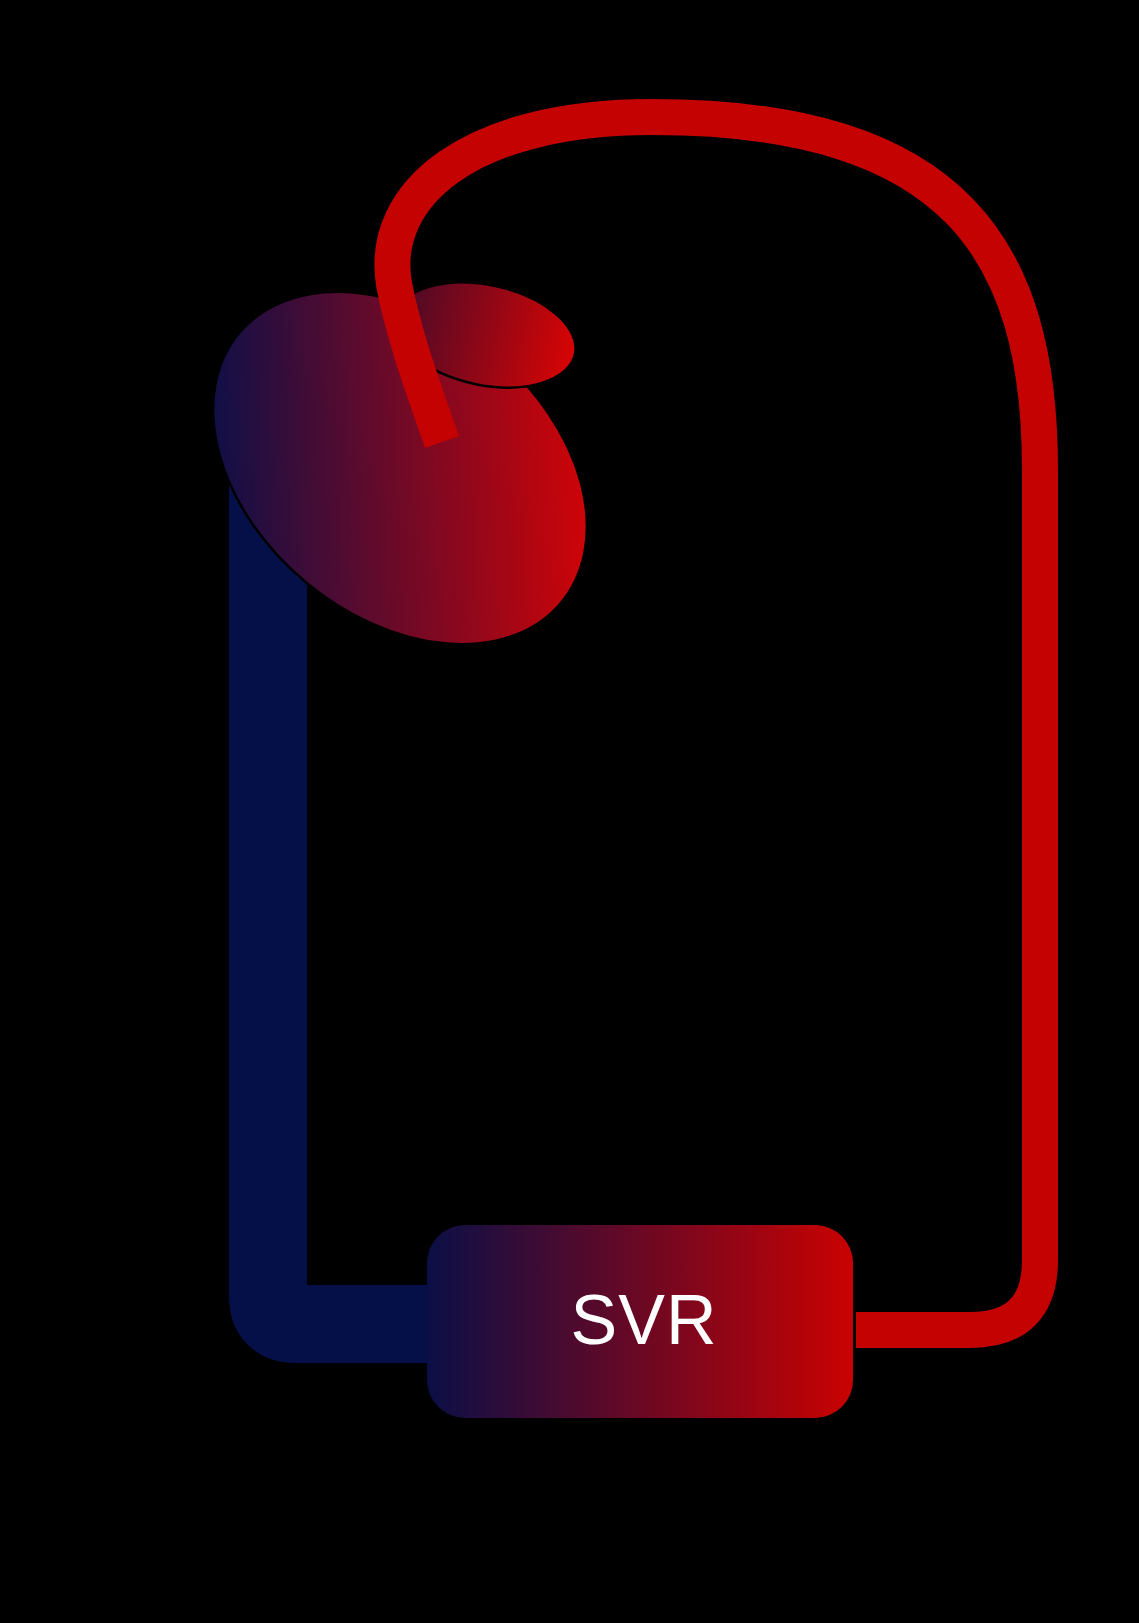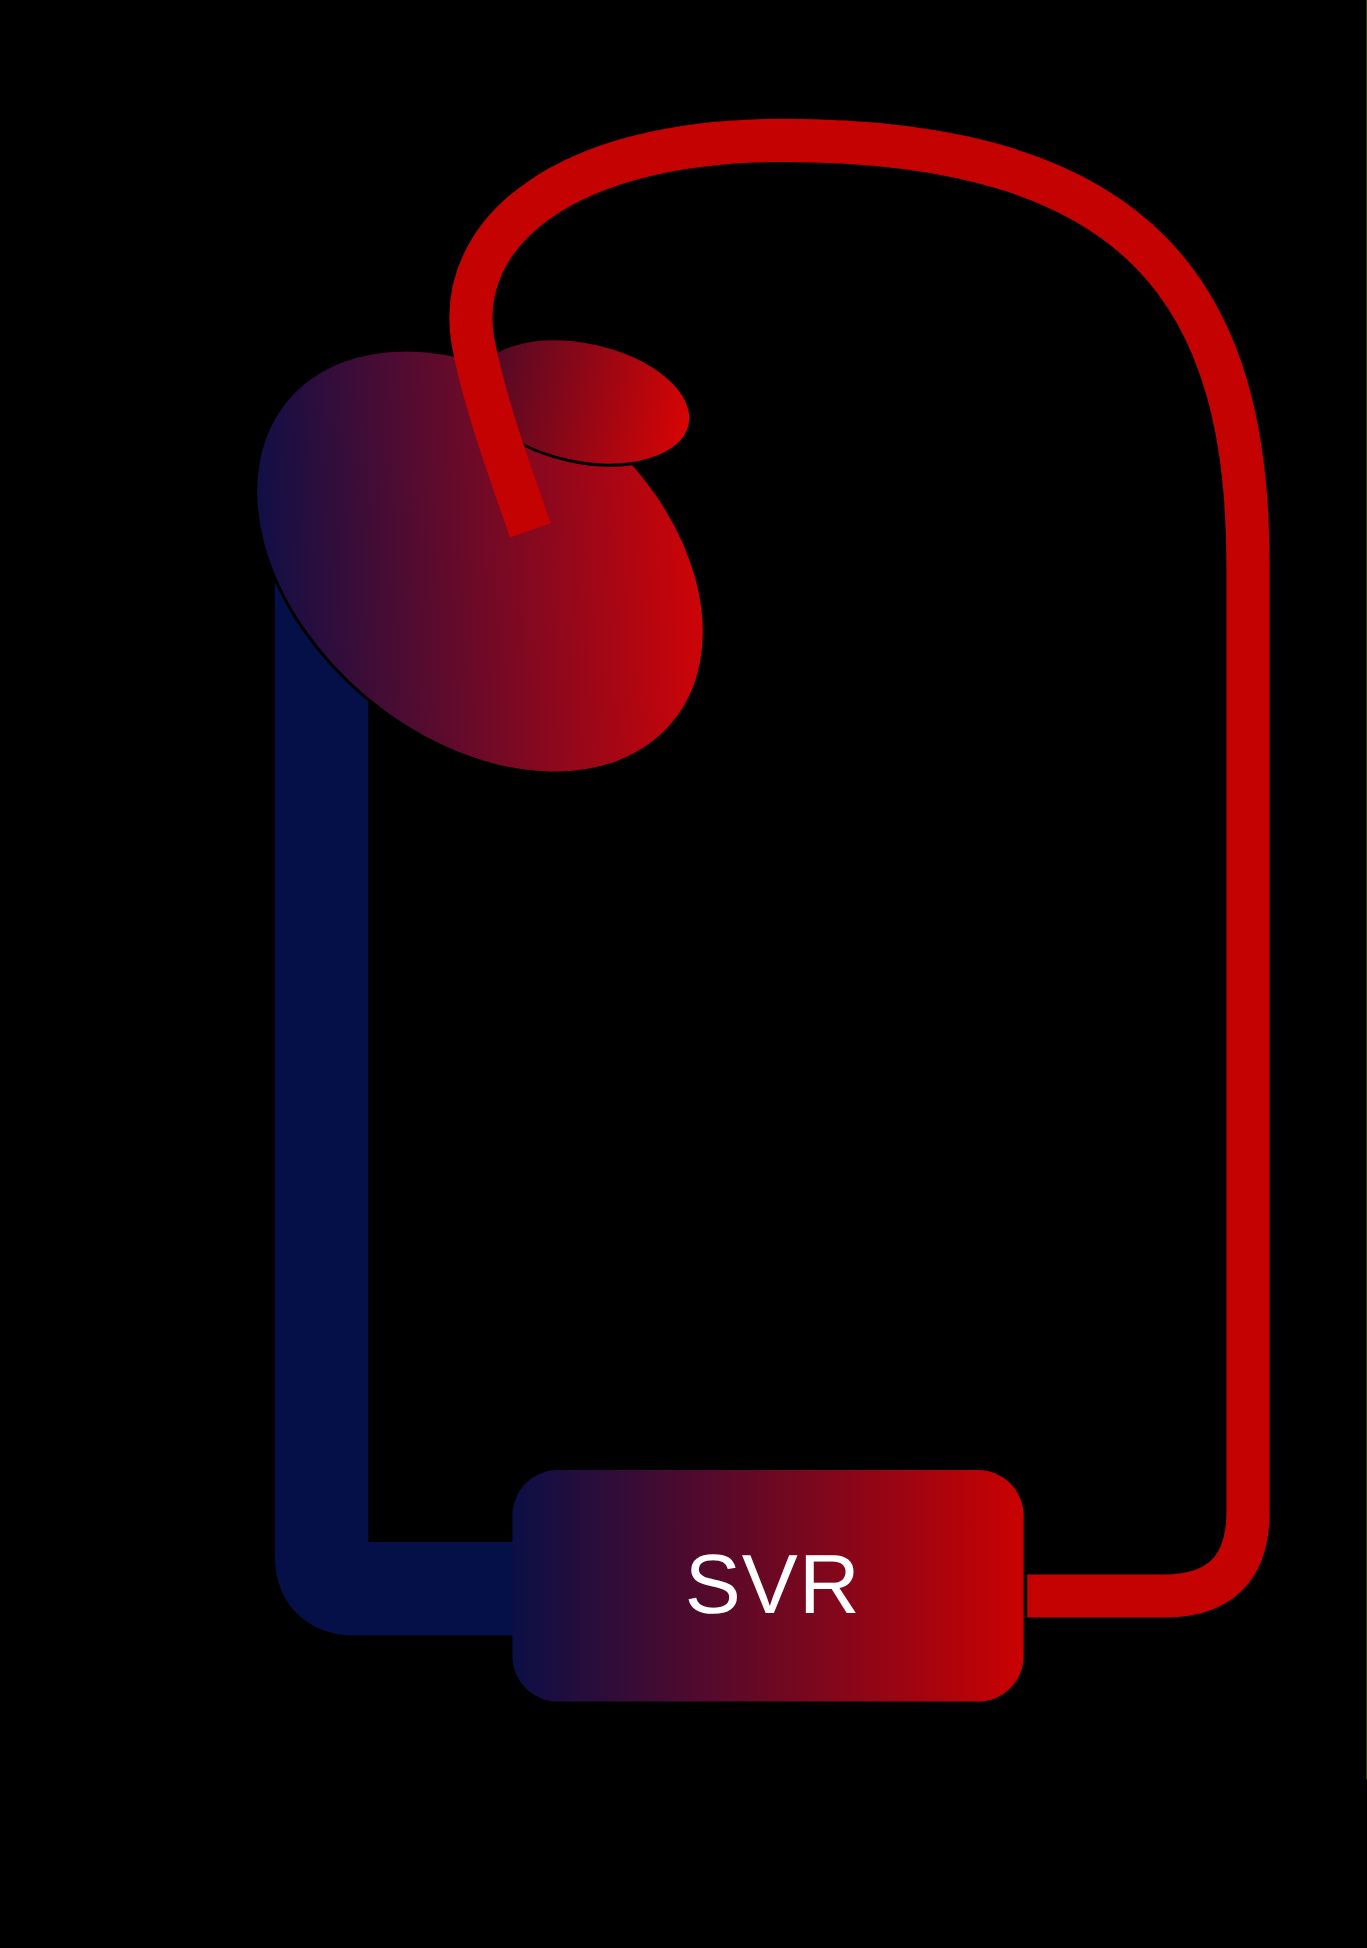--- a/index.html
+++ b/index.html
@@ -5,21 +5,21 @@
   html, body {
     margin: 0;
     padding: 0;
     background: #000000;
   }
   .stage {
     position: relative;
     width: 1139px;
     height: 1623px;
     overflow: hidden;
-    background: #84cc16;
+    background: #ec4899;
   }
   .stage svg {
     display: block;
     width: 1139px;
     height: 1623px;
   }
   .svr-label {
     font-family: "Liberation Sans", "DejaVu Sans", sans-serif;
     font-size: 70px;
     font-weight: 400;

